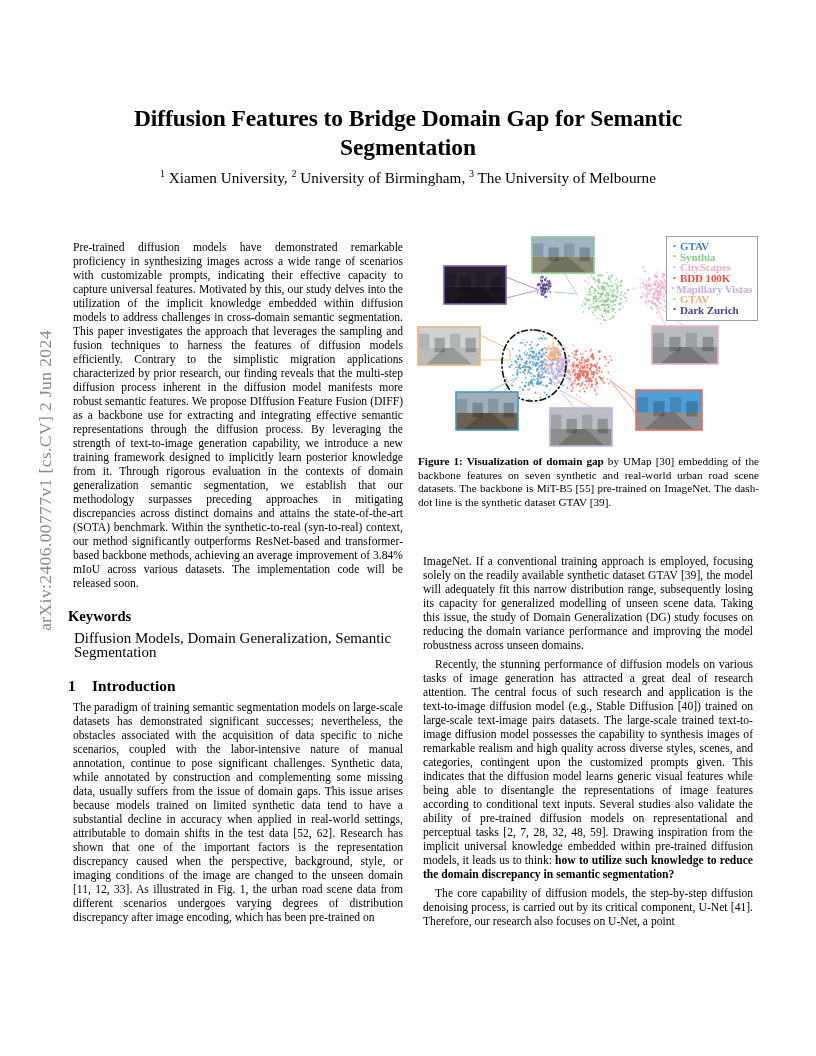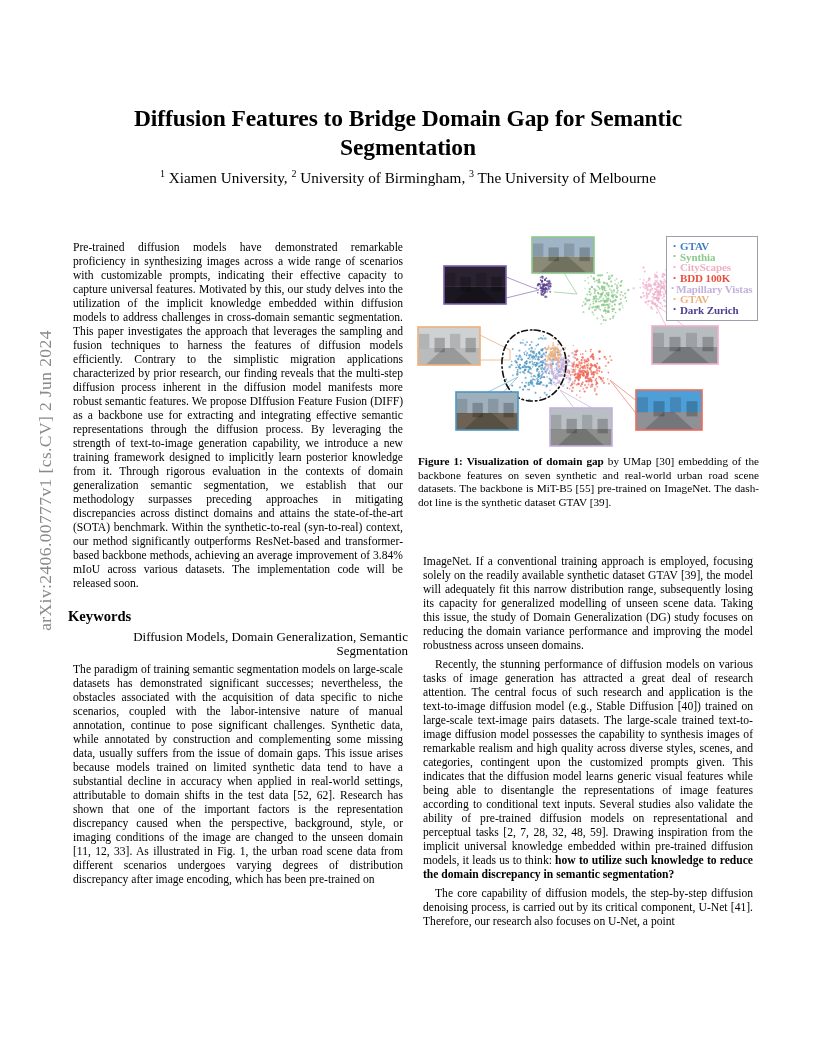--- a/index.html
+++ b/index.html
@@ -79,24 +79,24 @@
   p.body{
     margin:5px;
     font-size:11.6px;
     line-height:14.0px;
     text-align:justify;
     text-justify:inter-word;
     hyphens:none;
   }
   p.body + p.body{ text-indent:12px; }
   p.kw{
-    margin:0;
-    font-size:13px;
+    margin:6px;
+    font-size:15px;
     line-height:14px;
-    text-align:right;
+    text-align:left;
   }
   b.inline{ font-weight:bold; }
 
   
   .figure{ position:absolute; left:414px; top:232px; width:350px; height:215px; }
   .figure svg{ display:block; }
   .fig-caption{
     position:absolute; left:418px; top:455px; width:341px;
     font-size:11.2px; line-height:13.6px; text-align:justify;
   }
@@ -128,20 +128,23 @@
       <sup>1</sup> Xiamen University, <sup>2</sup> University of Birmingham, <sup>3</sup> The University of Melbourne
     </div>
   </div>
 
   <div class="col col-left">
     <p class="body">Pre-trained diffusion models have demonstrated remarkable proficiency in synthesizing images across a wide range of scenarios with customizable prompts, indicating their effective capacity to capture universal features. Motivated by this, our study delves into the utilization of the implicit knowledge embedded within diffusion models to address challenges in cross-domain semantic segmentation. This paper investigates the approach that leverages the sampling and fusion techniques to harness the features of diffusion models efficiently. Contrary to the simplistic migration applications characterized by prior research, our finding reveals that the multi-step diffusion process inherent in the diffusion model manifests more robust semantic features. We propose DIffusion Feature Fusion (DIFF) as a backbone use for extracting and integrating effective semantic representations through the diffusion process. By leveraging the strength of text-to-image generation capability, we introduce a new training framework designed to implicitly learn posterior knowledge from it. Through rigorous evaluation in the contexts of domain generalization semantic segmentation, we establish that our methodology surpasses preceding approaches in mitigating discrepancies across distinct domains and attains the state-of-the-art (SOTA) benchmark. Within the synthetic-to-real (syn-to-real) context, our method significantly outperforms ResNet-based and transformer-based backbone methods, achieving an average improvement of 3.84% mIoU across various datasets. The implementation code will be released soon.</p>
 
     <h2 class="sec" style="margin-top:17px;">Keywords</h2>
     <p class="kw">Diffusion Models, Domain Generalization, Semantic Segmentation</p>
 
+    <h2 class="sec-num">
+      <span class="numpart">1</span><span>Introduction</span>
+    </h2>
     <p class="body">The paradigm of training semantic segmentation models on large-scale datasets has demonstrated significant successes; nevertheless, the obstacles associated with the acquisition of data specific to niche scenarios, coupled with the labor-intensive nature of manual annotation, continue to pose significant challenges. Synthetic data, while annotated by construction and complementing some missing data, usually suffers from the issue of domain gaps. This issue arises because models trained on limited synthetic data tend to have a substantial decline in accuracy when applied in real-world settings, attributable to domain shifts in the test data [52, 62]. Research has shown that one of the important factors is the representation discrepancy caused when the perspective, background, style, or imaging conditions of the image are changed to the unseen domain [11, 12, 33]. As illustrated in Fig. 1, the urban road scene data from different scenarios undergoes varying degrees of distribution discrepancy after image encoding, which has been pre-trained on</p>
   </div>
 
   <div class="figure">
     <svg width="350" height="215" viewBox="0 0 350 215">
       <defs>
         <clipPath id="cl-acdc">
             <rect x="4" y="95" width="62" height="38"></rect>
           </clipPath>
         <clipPath id="cl-dz">

